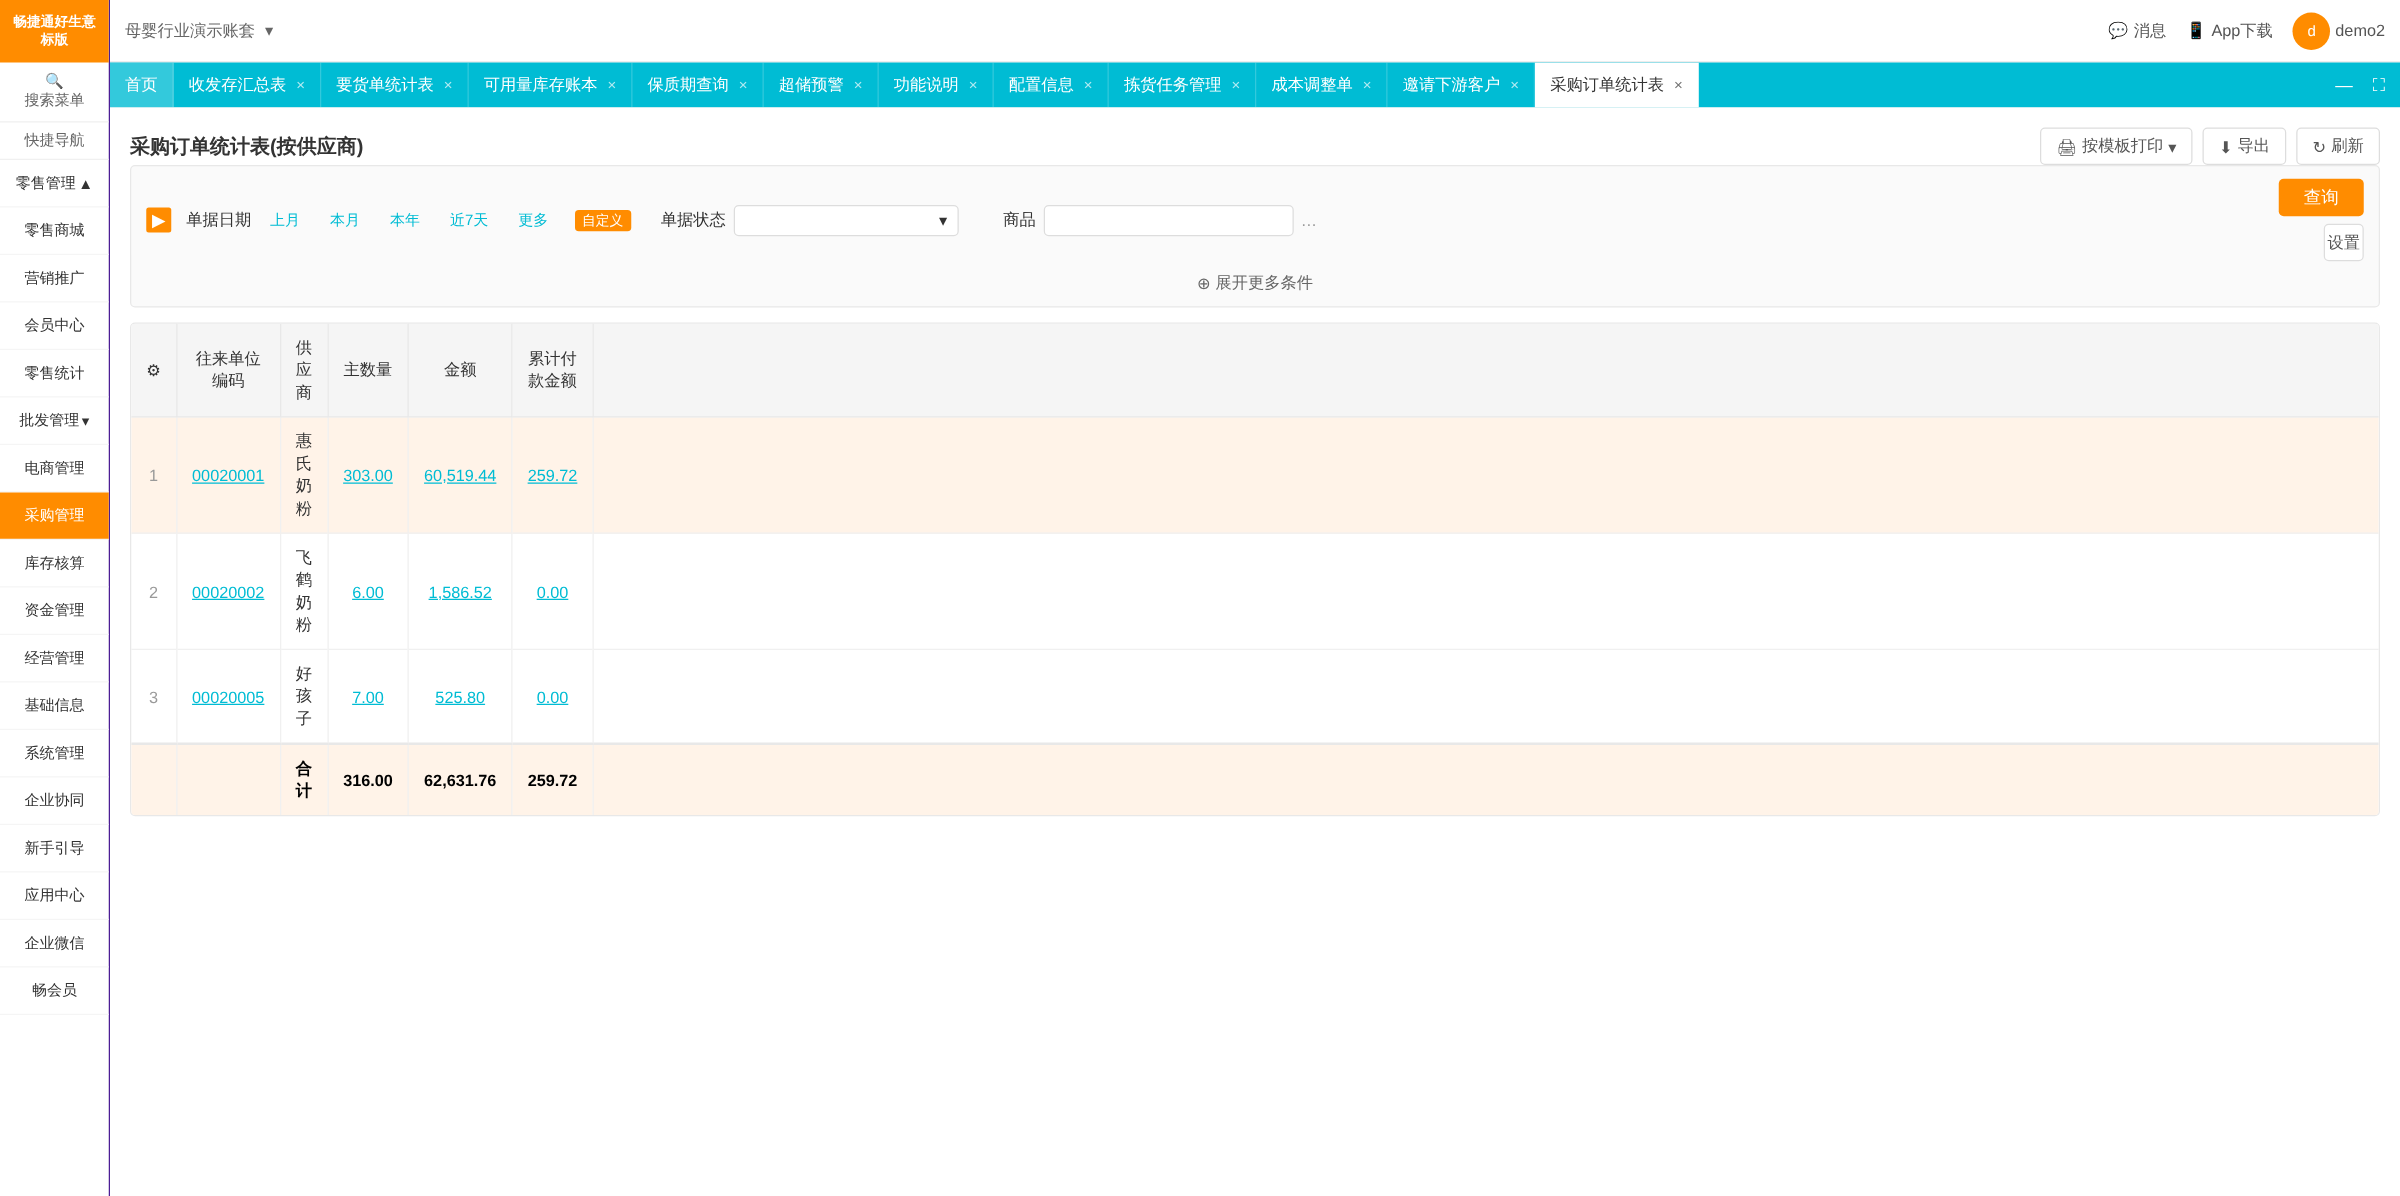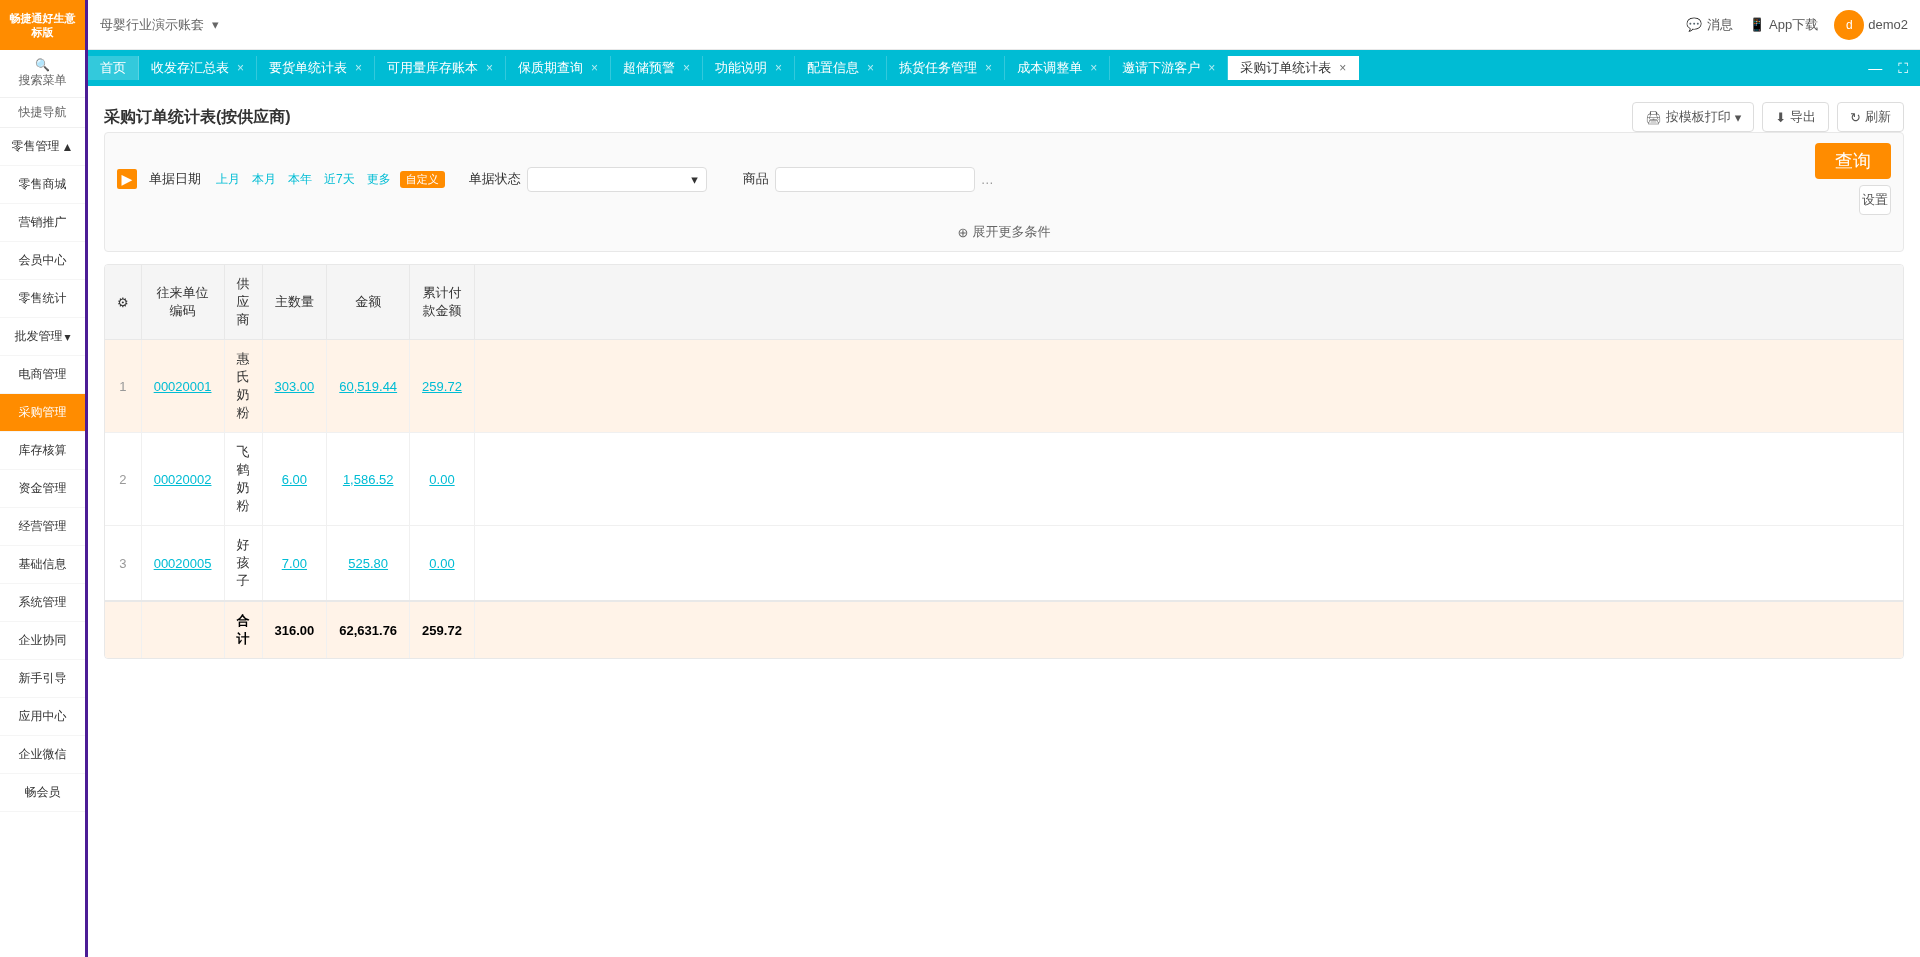--- a/index.html
+++ b/index.html
@@ -4,21 +4,21 @@
   <style>
     * { box-sizing: border-box; margin: 0; padding: 0; }
     body { font-family: 'Microsoft YaHei', sans-serif; font-size: 13px; background: #f5f5f5; display: flex; height: 957px; overflow: hidden; }
 
     
     .sidebar {
       width: 88px;
       background: #fff;
       display: flex;
       flex-direction: column;
-      border-right: 3px solid #4c1d95;
+      border-right: 1px solid #4c1d95;
       flex-shrink: 0;
     }
     .sidebar-logo {
       height: 50px;
       background: #ff8c00;
       display: flex;
       align-items: center;
       justify-content: center;
       padding: 4px;
     }
@@ -119,21 +119,21 @@
       display: flex;
       align-items: center;
       height: 36px;
       flex-shrink: 0;
       overflow: hidden;
     }
     .tab-item {
       display: flex;
       align-items: center;
       padding: 0 12px;
-      height: 24px;
+      height: 36px;
       font-size: 13px;
       color: #fff;
       cursor: pointer;
       border-right: 1px solid rgba(255,255,255,0.2);
       white-space: nowrap;
       gap: 6px;
     }
     .tab-item.home { background: rgba(255,255,255,0.2); }
     .tab-item.active { background: #fff; color: #333; }
     .tab-close {
@@ -238,21 +238,21 @@
       gap: 12px;
       flex-wrap: wrap;
     }
     .filter-label {
       font-size: 13px;
       color: #333;
       white-space: nowrap;
     }
     .date-shortcuts {
       display: flex;
-      gap: 6px;
+      gap: 18px;
       align-items: center;
     }
     .date-shortcut {
       font-size: 12px;
       color: #00bcd4;
       cursor: pointer;
       padding: 1px 3px;
     }
     .date-custom-tag {
       background: #ff8c00;
@@ -309,21 +309,21 @@
       font-size: 13px;
       color: #666;
       cursor: pointer;
     }
     .btn-query {
       background: #ff8c00;
       color: #fff;
       border: none;
       border-radius: 4px;
       padding: 6px 20px;
-      font-size: 18px;
+      font-size: 14px;
       cursor: pointer;
       white-space: nowrap;
     }
     .btn-settings {
       background: #fff;
       color: #555;
       border: 1px solid #ddd;
       border-radius: 4px;
       padding: 5px 2px;
       font-size: 13px;

